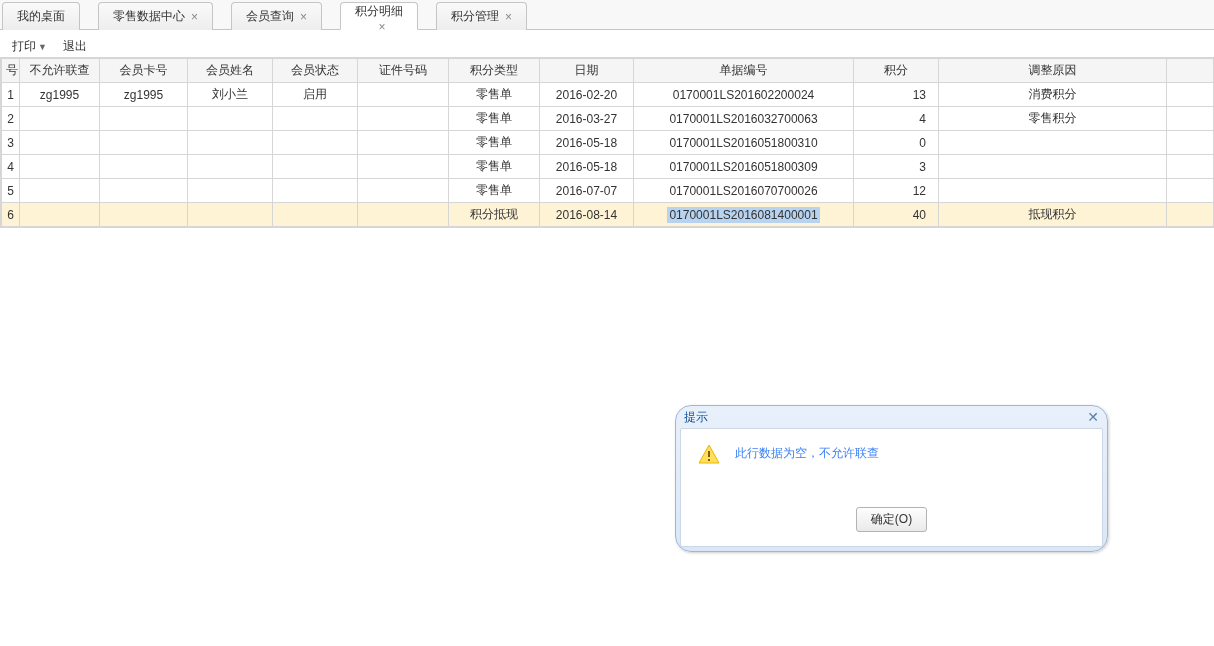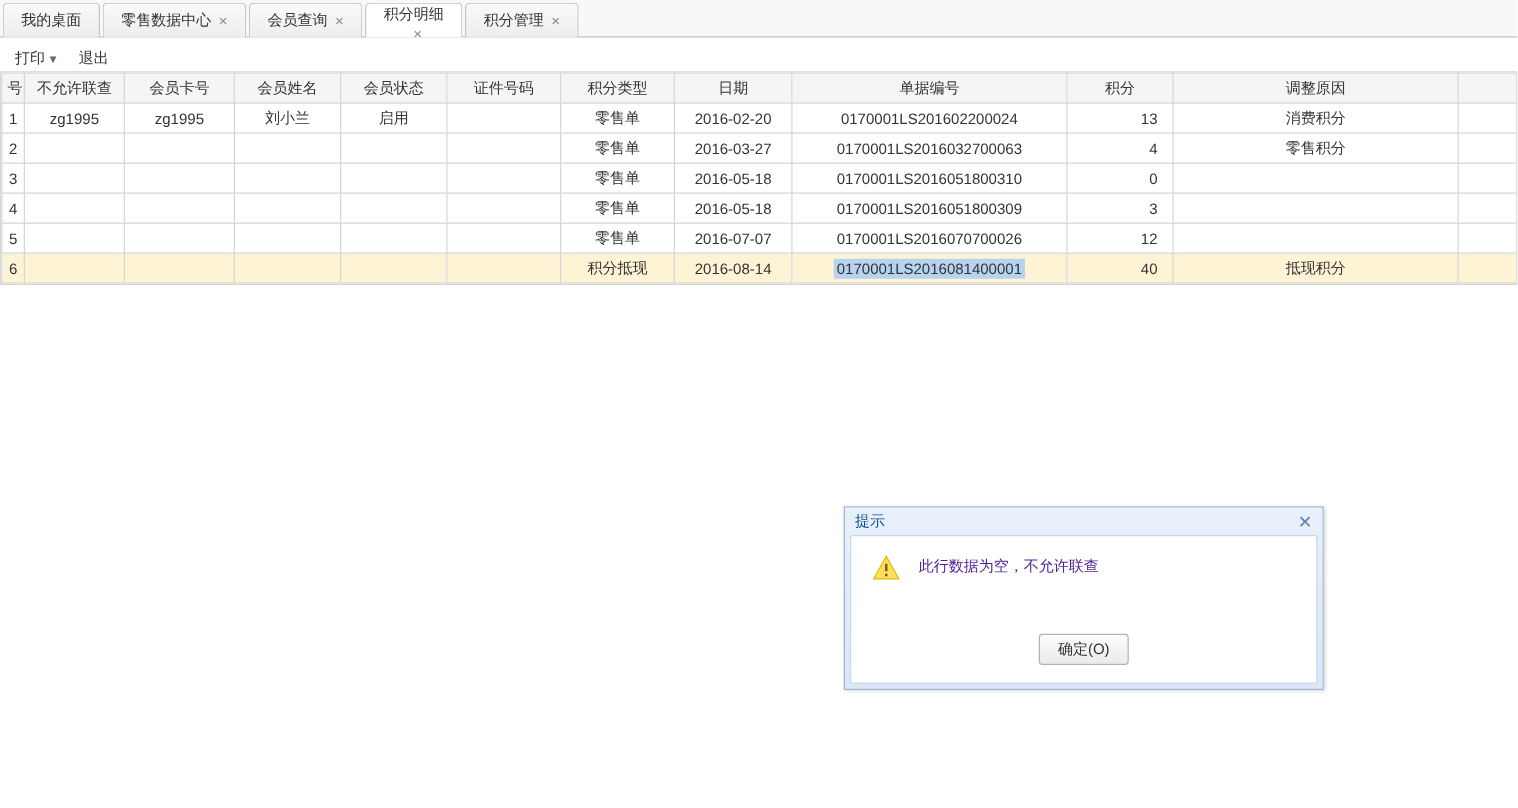--- a/index.html
+++ b/index.html
@@ -1,17 +1,17 @@
 <!DOCTYPE html>
 <html><head>
 <meta charset="utf-8">
 <style>
   * { box-sizing: border-box; margin: 0; padding: 0; }
   html, body { width: 1214px; height: 646px; font-family: "Microsoft YaHei", Arial, sans-serif; font-size: 12px; color: #333; background: #fff; overflow: hidden; }
-  .tabs { display: flex; align-items: flex-end; height: 30px; border-bottom: 1px solid #c5c5c5; background: #f8f8f8; padding-left: 0; }
+  .tabs { display: flex; align-items: flex-end; height: 30px; border-bottom: 1px solid #c5c5c5; background: #f8f8f8; padding-left: 0; gap: 16px; }
   .tab { display: flex; align-items: center; height: 28px; padding: 0 14px; margin-left: 2px; border: 1px solid #c5c5c5; border-bottom: none; background: linear-gradient(#fafafa,#ededed); border-radius: 4px 4px 0 0; cursor: pointer; font-size: 12px; color: #333; position: relative; top: 1px; }
   .tab.active { background: #fff; border-bottom: 1px solid #fff; top: 1px; flex-direction: column; }
   .tab .close { margin-left: 6px; color: #888; font-size: 12px; }
   .toolbar { height: 28px; display: flex; align-items: flex-end; border-bottom: 1px solid #d6d6d6; padding: 0 4px; font-size: 12px; color: #333; }
   .toolbar .item { padding: 2px 8px; cursor: pointer; }
   .toolbar .caret { font-size: 9px; margin-left: 2px; color: #666; }
   .table-wrap { border: 1px solid #d6d6d6; border-top: none; overflow: hidden; font-size: 12px; }
   table { border-collapse: collapse; width: 100%; table-layout: fixed; }
   th, td { border: 1px solid #d6d6d6; padding: 0 4px; height: 24px; text-align: center; font-weight: normal; white-space: nowrap; overflow: hidden; }
   thead th { background: #f5f5f5; }
@@ -26,27 +26,27 @@
   col.c-stat  { width: 85px; }
   col.c-cert  { width: 91px; }
   col.c-type  { width: 91px; }
   col.c-date  { width: 94px; }
   col.c-bill  { width: 220px; }
   col.c-pts   { width: 85px; }
   col.c-reason{ width: 228px; }
   col.c-tail  { width: auto; }
   td.tail, th.tail { border-right: none; }
 
-  .dialog { position: absolute; left: 675px; top: 405px; width: 384px; border: 1px solid #9fb7d4; border-radius: 0; background: linear-gradient(#e8f0fb,#dbe7f6); box-shadow: 1px 1px 3px rgba(0,0,0,0.2); }
+  .dialog { position: absolute; left: 675px; top: 405px; width: 433px; border: 1px solid #9fb7d4; border-radius: 16px; background: linear-gradient(#e8f0fb,#dbe7f6); box-shadow: 1px 1px 3px rgba(0,0,0,0.2); }
   .dialog .titlebar { display: flex; align-items: center; justify-content: space-between; height: 22px; padding: 0 8px; font-size: 12px; color: #0b4f9c; }
   .dialog .closebtn { color: #5a7fb0; cursor: pointer; font-size: 14px; }
   .dialog .body { background: #fff; margin: 0 4px 4px 4px; border: 1px solid #cbd7e6; border-radius: 2px; padding: 14px 16px 10px 16px; }
   .dialog .msgrow { display: flex; align-items: flex-start; }
   .dialog .icon { width: 24px; height: 24px; margin-right: 14px; flex: 0 0 24px; }
-  .dialog .msg { font-size: 12px; color: #4c1d95; padding-top: 2px; }
+  .dialog .msg { font-size: 12px; color: #3b82f6; padding-top: 2px; }
   .dialog .btns { text-align: center; margin-top: 40px; margin-bottom: 4px; }
   .dialog .btn { display: inline-block; border: 1px solid #b3b3b3; border-radius: 3px; padding: 3px 14px; background: linear-gradient(#fdfdfd,#eaeaea); cursor: pointer; font-size: 12px; }
 </style>
 </head>
 <body>
 
 <div class="tabs">
   <div class="tab">
       <span>我的桌面</span>
     </div>

